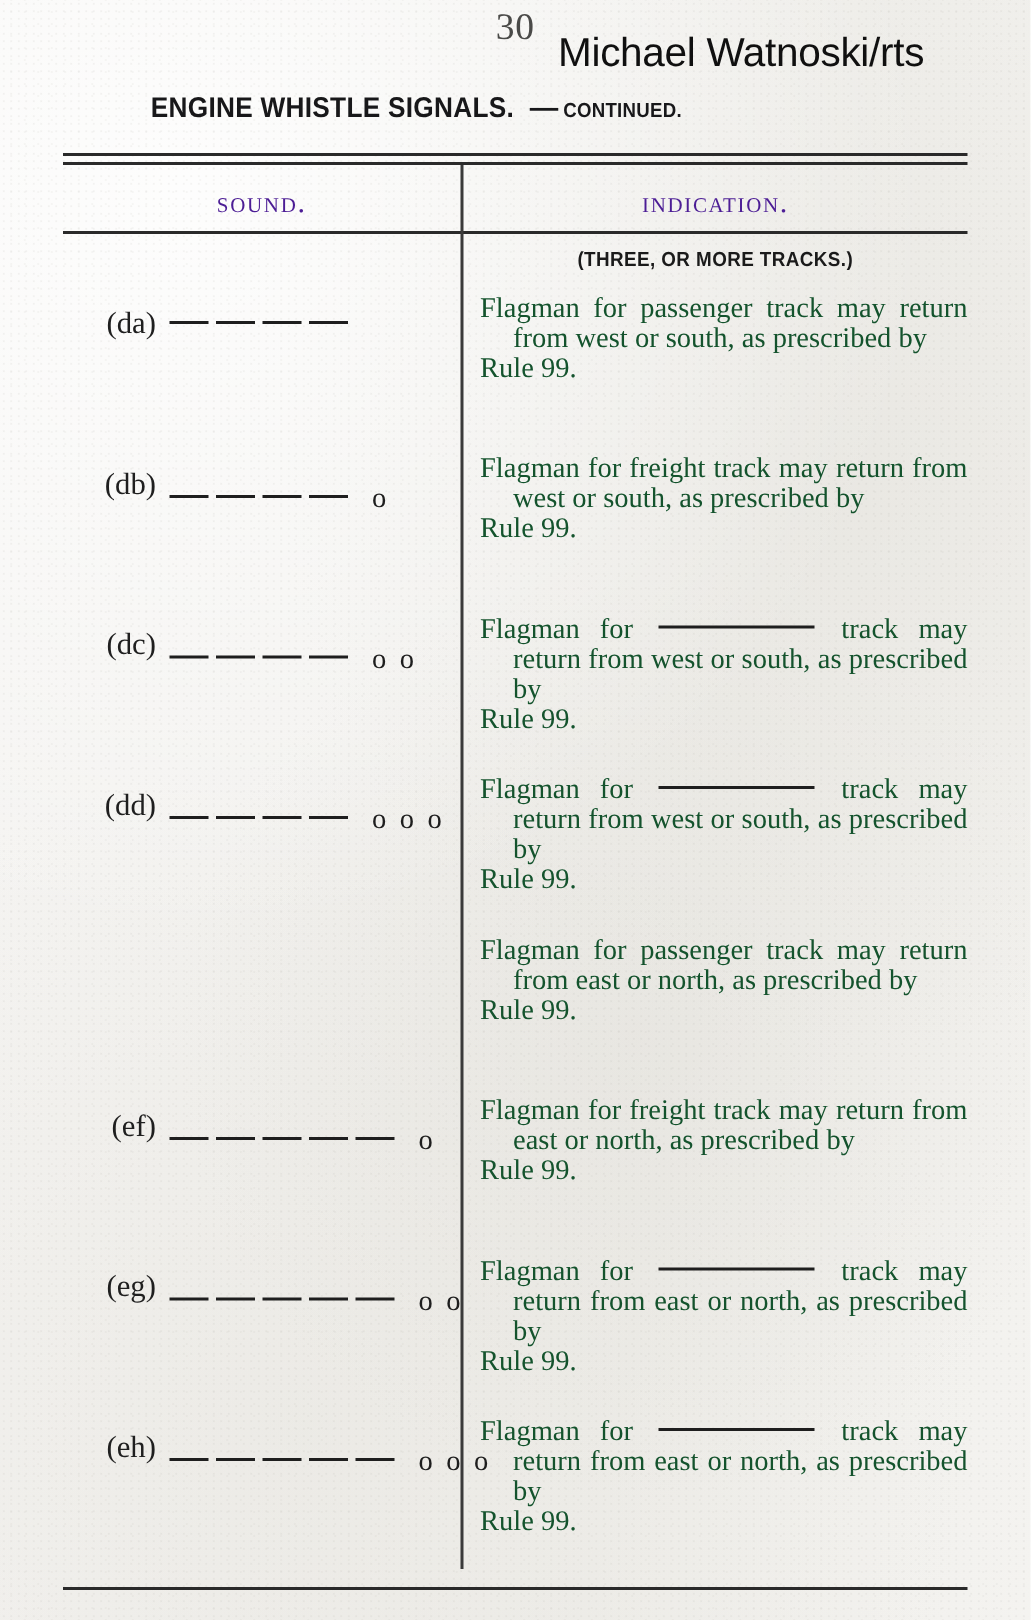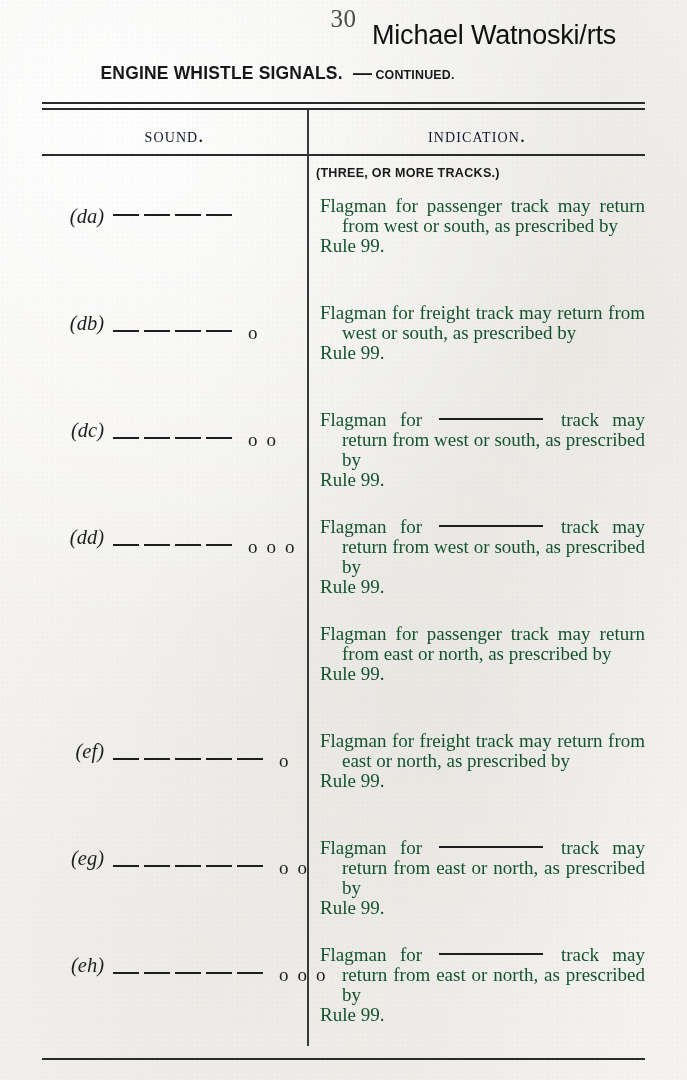--- a/index.html
+++ b/index.html
@@ -128,33 +128,33 @@
   
   .col-head {
     position: absolute;
     top: 118px;
     height: 34px;
     display: flex;
     align-items: center;
     justify-content: center;
     font-size: 20px;
     letter-spacing: 1.1px;
-    color: #0f172a;
+    color: #4c1d95;
   }
   .col-head .sc { font-variant: small-caps; text-transform: lowercase; }
   .col-head-sound { left: 42px;  width: 265px; }
   .col-head-indic { left: 309px; width: 336px; text-align: right; }
 
   
   .subhead {
     position: absolute;
     top: 165px;
     left: 309px;
     width: 336px;
-    text-align: left;
+    text-align: center;
     font-family: "Liberation Sans", "DejaVu Sans", sans-serif;
     font-weight: bold;
     font-size: 13.5px;
     letter-spacing: .3px;
     color: #1a1a1a;
   }
   .subhead span {
     display: inline-block;
     transform: scaleX(.93);
     transform-origin: center;
@@ -179,21 +179,20 @@
     left: 42px;
     top: 0;
     width: 265px;
     height: 107px;
     display: flex;
     align-items: flex-start;
     padding-top: 8px;
     box-sizing: border-box;
   }
   .sig-label {
-    font-style: italic;
     font-size: 20.5px;
     line-height: 1;
     width: 62px;
     text-align: right;
     flex: 0 0 62px;
     color: #1f1f1f;
     padding-top: 2px;
   }
   .sig-marks {
     display: flex;

